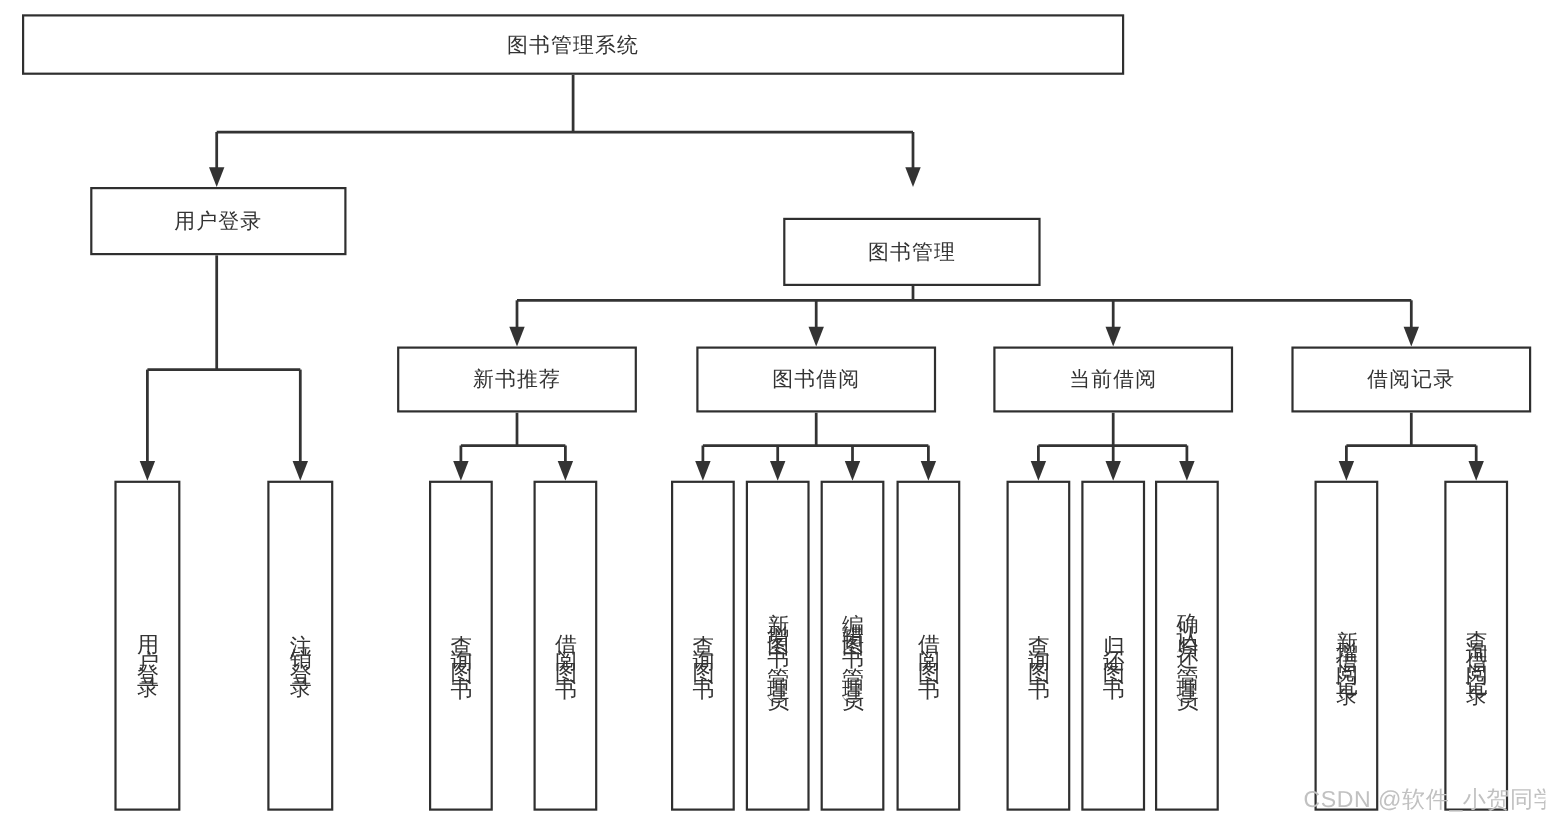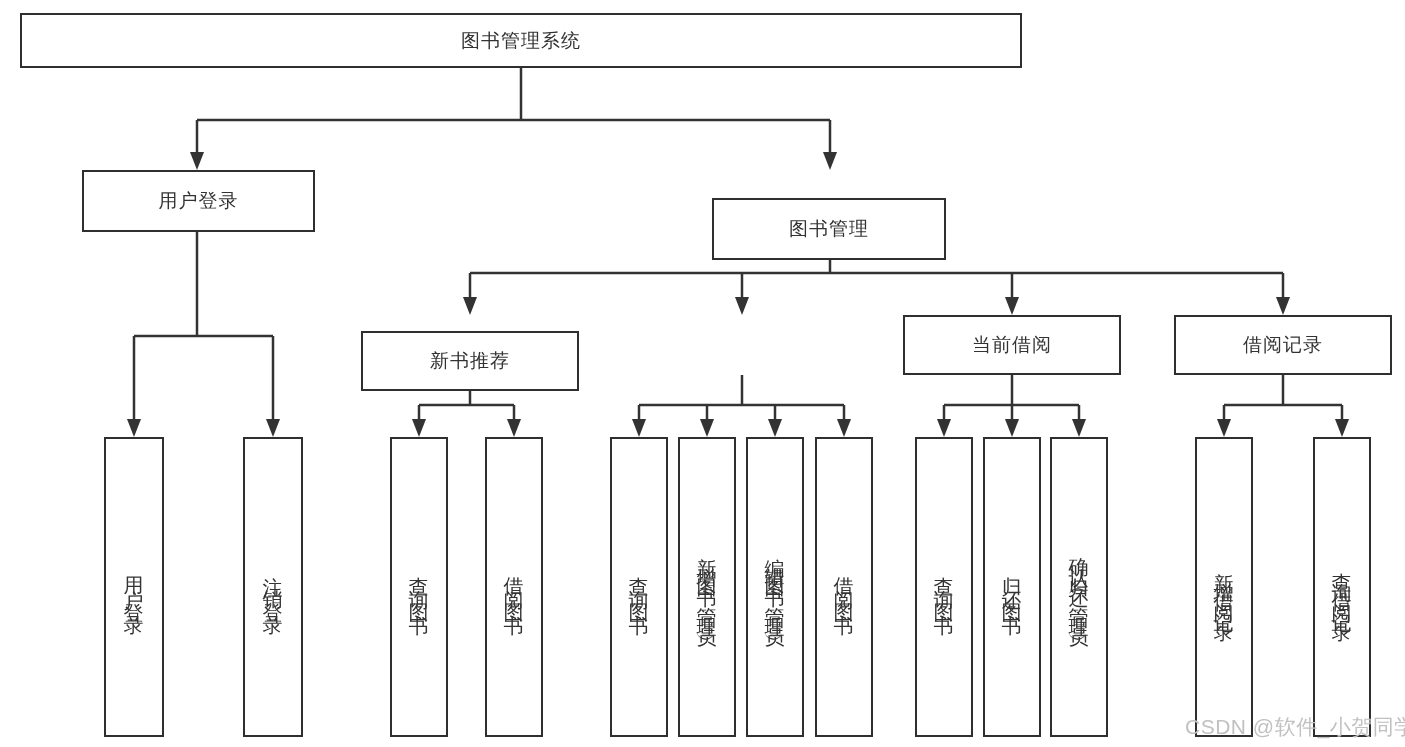--- a/index.html
+++ b/index.html
@@ -24,21 +24,21 @@
     display: flex; align-items: center; justify-content: center;
     z-index: 1;
     font-size: 19px;
     letter-spacing: 1px;
     color: #333333;
   }
   .node.root   { left: 20px;   top: 13px;  width: 1002px; height: 55px; }
   .node.lvl2-a { left: 82px;   top: 170px; width: 233px;  height: 62px; }
   .node.lvl2-b { left: 712px;  top: 170px; width: 234px;  height: 62px; margin-top: 28px; }
   .node.lvl3   { top: 315px; width: 218px; height: 60px; }
-  .node.l3-1 { left: 361px; margin-top: 16px; }
+  .node.l3-1 { left: 361px; }
   .node.l3-2 { left: 633px; }
   .node.l3-3 { left: 903px; }
   .node.l3-4 { left: 1174px; }
   .leaf {
     position: absolute;
     top: 437px; height: 300px; width: 58px;
     background: #ffffff;
     border: 2.5px solid #2f2f2f;
     display: flex; align-items: center; justify-content: center;
     z-index: 1;
@@ -150,20 +150,21 @@
       <polygon points="1335,419 1349,419 1342,437"></polygon>
     </g>
   </svg>
 
   <div class="node root">图书管理系统</div>
 
   <div class="node lvl2-a">用户登录</div>
   <div class="node lvl2-b">图书管理</div>
 
   <div class="node lvl3 l3-1">新书推荐</div>
+  <div class="node lvl3 l3-2">图书借阅</div>
   <div class="node lvl3 l3-3">当前借阅</div>
   <div class="node lvl3 l3-4">借阅记录</div>
 
   <div class="leaf wide lf-1">
     <span>用户登录</span>
   </div>
   <div class="leaf wide lf-2">
     <span>注销登录</span>
   </div>
 

